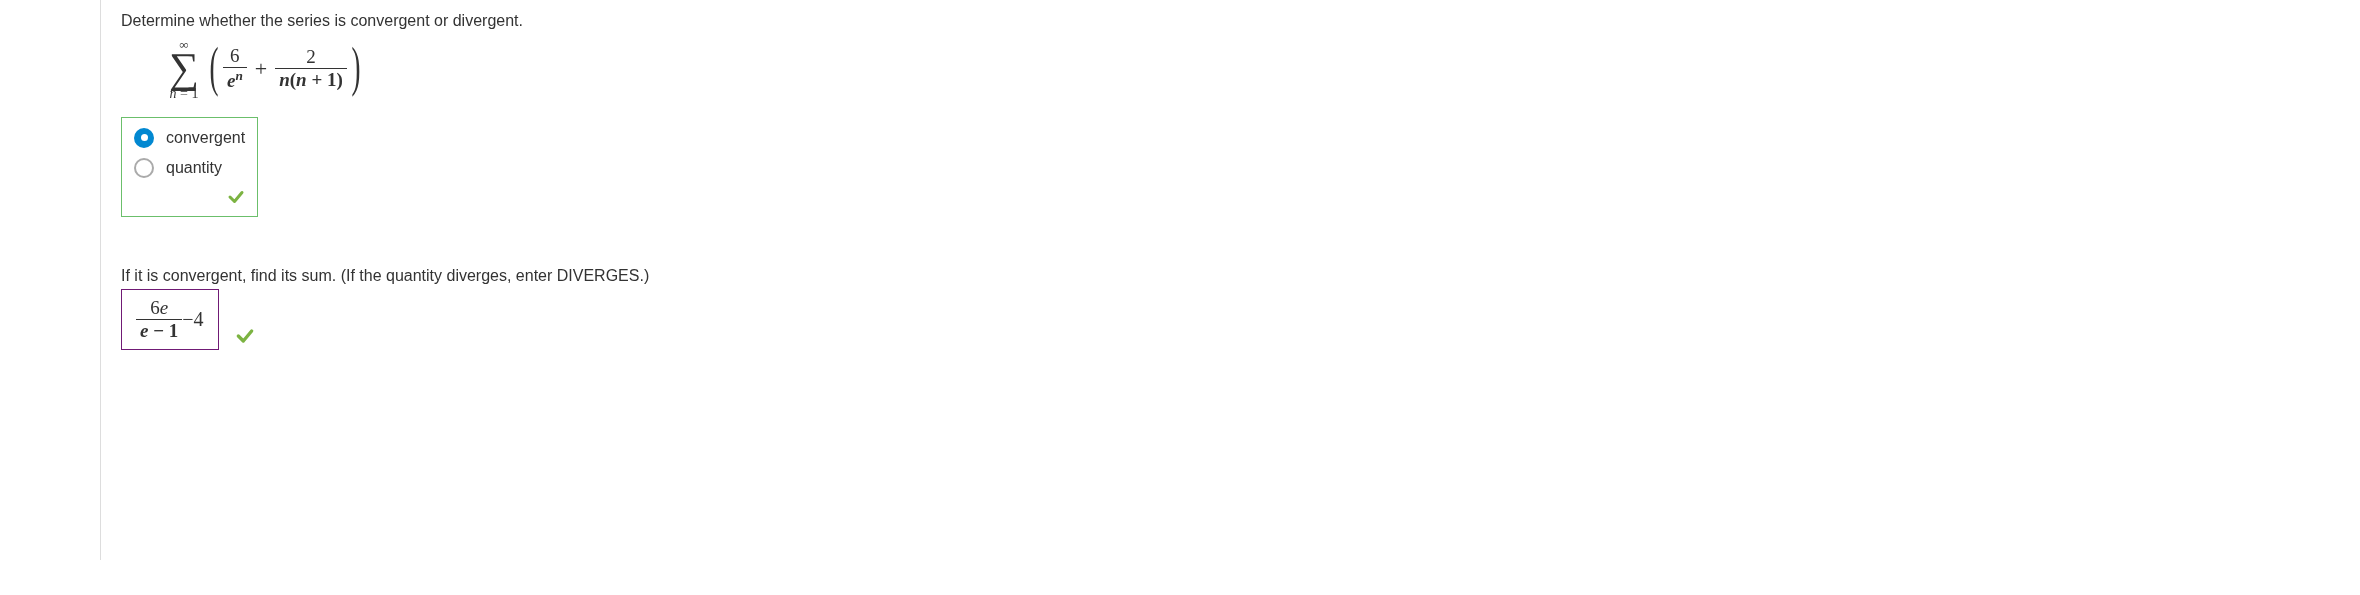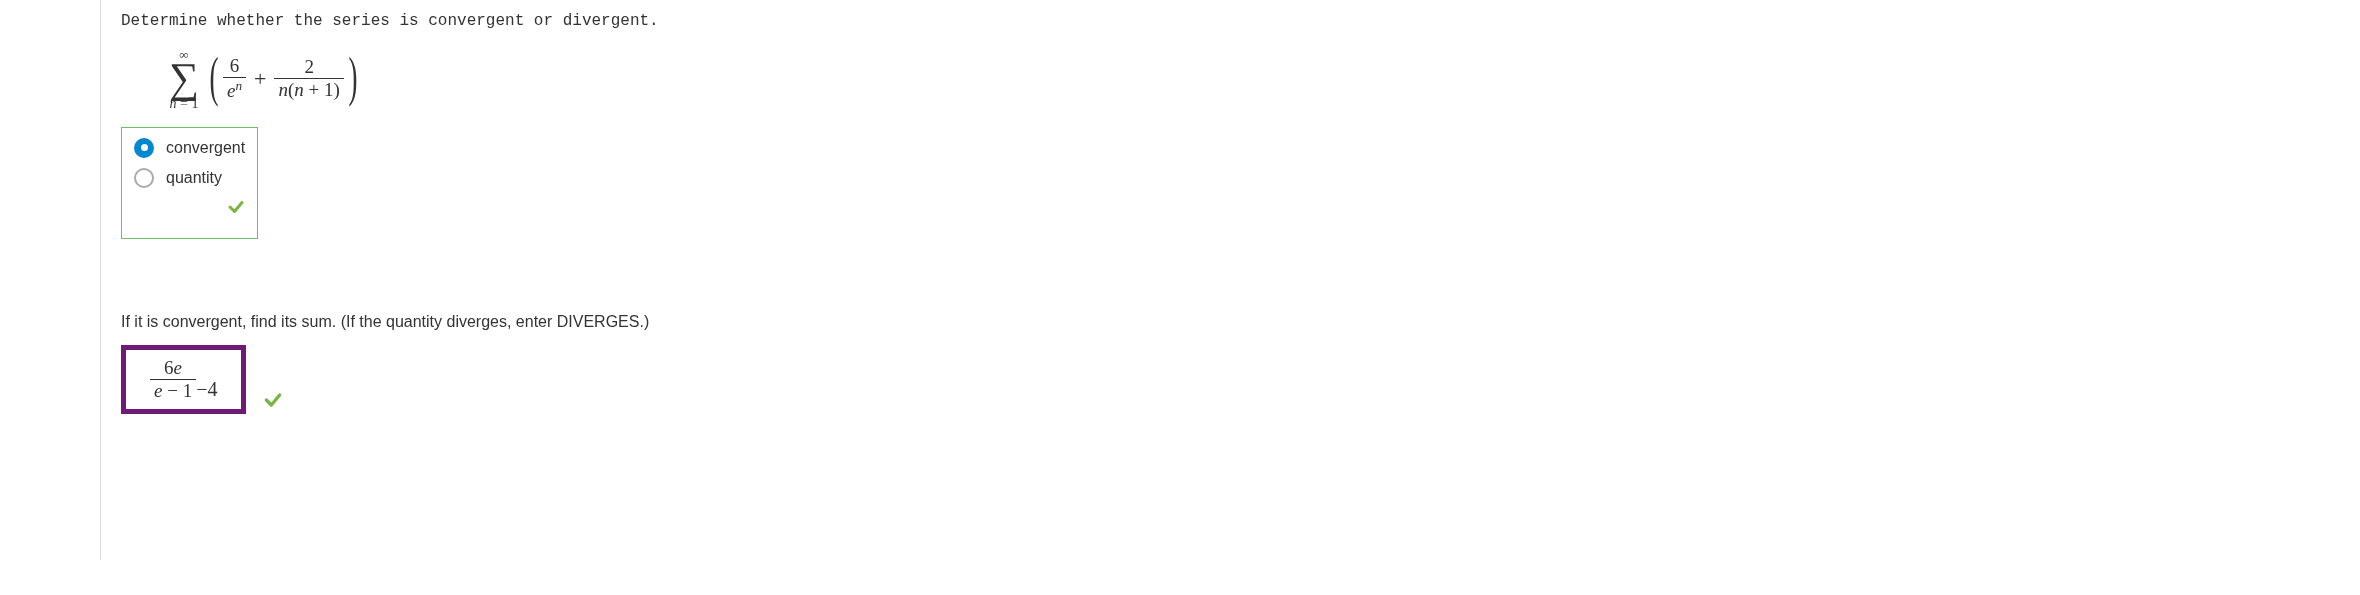--- a/index.html
+++ b/index.html
@@ -12,22 +12,21 @@
   }
   .container {
     border-left: 1px solid #ddd;
     margin-left: 100px;
     padding: 12px 20px 20px 20px;
     min-height: 560px;
     width: 2200px;
     box-sizing: border-box;
   }
   .question-text {
-    margin-bottom: 18px;
-    font-family: Liberation Mono, monospace;
+    margin-bottom: 8px;
   }
   .math-series {
     margin-left: 48px;
     margin-bottom: 16px;
     display: flex;
     align-items: center;
     font-family: 'Times New Roman', serif;
     font-size: 22px;
     font-style: italic;
   }
@@ -67,30 +66,31 @@
     line-height: 1.1;
     font-size: 19px;
   }
   .frac .num {
     padding: 0 4px;
     font-style: normal;
   }
   .frac .den {
     border-top: 1.2px solid #333;
     padding: 1px 4px 0 4px;
+    font-weight: bold;
   }
   .plus {
     margin: 0 8px;
     font-style: normal;
   }
   .answer-block {
     border: 1px solid #6bbf6b;
     display: inline-block;
-    padding: 10px 12px 18px 12px;
-    margin-bottom: 74px;
+    padding: 10px 12px 6px 12px;
+    margin-bottom: 50px;
     position: relative;
   }
   .radio-row {
     display: flex;
     align-items: center;
     margin-bottom: 10px;
   }
   .radio {
     width: 20px;
     height: 20px;
@@ -118,27 +118,27 @@
   }
   .check-icon {
     text-align: right;
     margin-top: 2px;
   }
   .check-icon svg {
     width: 18px;
     height: 18px;
   }
   .followup-text {
-    margin-bottom: 14px;
+    margin-bottom: 4px;
   }
   .answer-box {
-    border: 5px solid #701a75;
+    border: 1px solid #701a75;
     display: inline-flex;
-    align-items: flex-end;
-    padding: 8px 24px;
+    align-items: center;
+    padding: 8px 14px;
     font-family: 'Times New Roman', serif;
     font-size: 20px;
     font-style: italic;
     vertical-align: middle;
   }
   .answer-box .frac .num, .answer-box .frac .den {
     font-style: italic;
   }
   .ext-check {
     display: inline-block;

